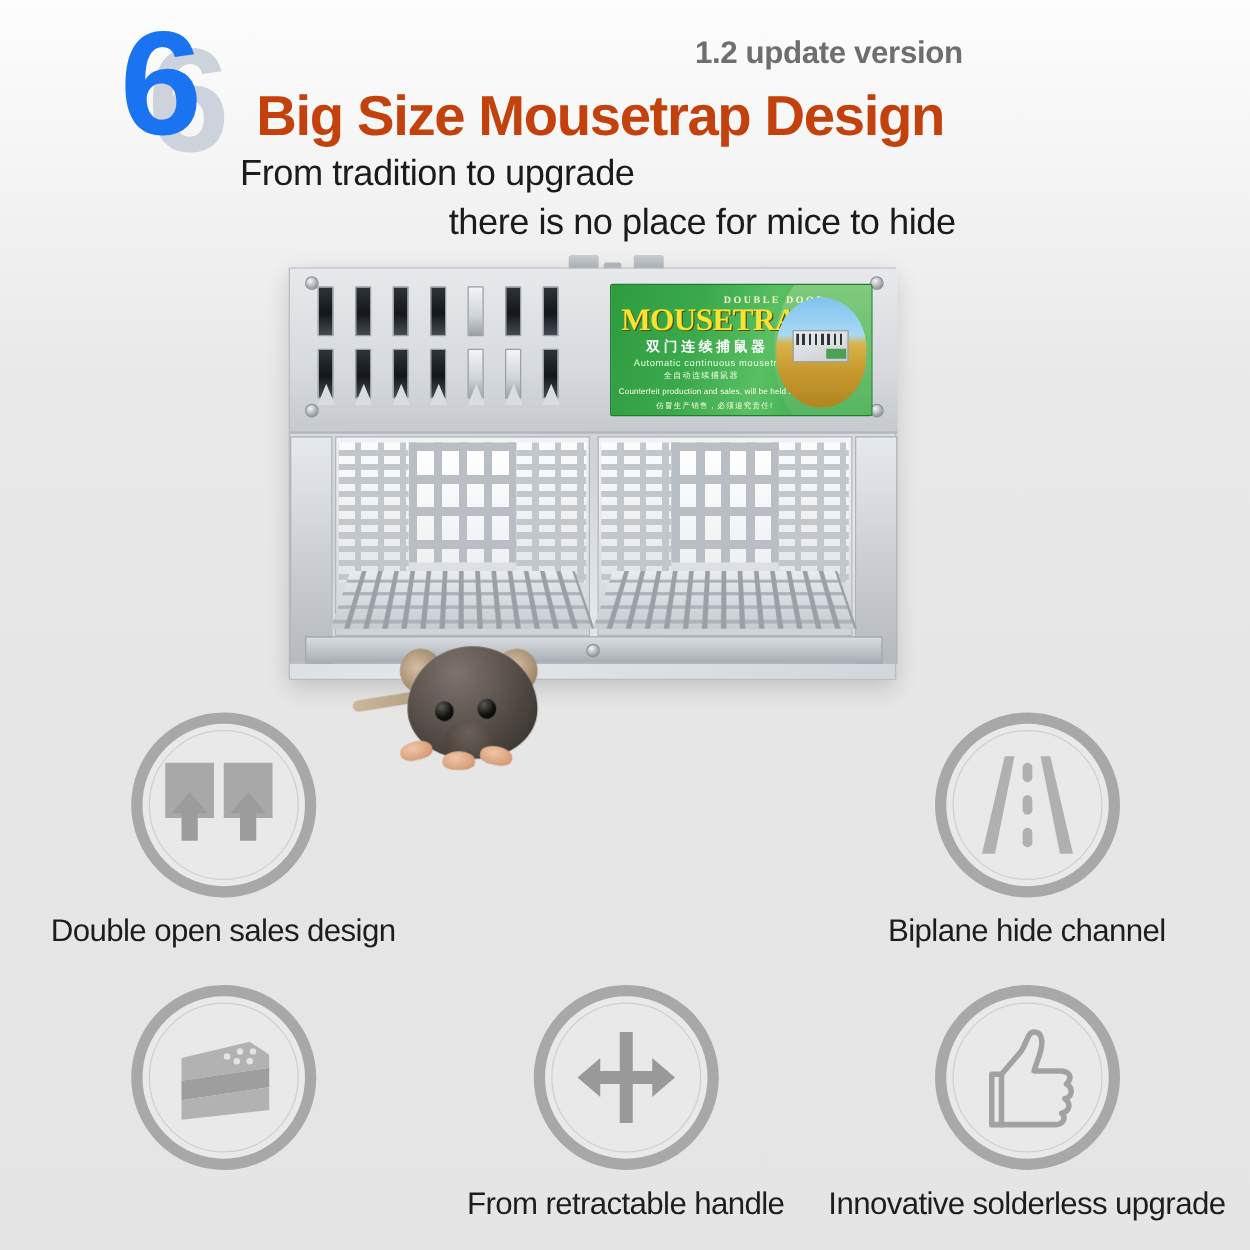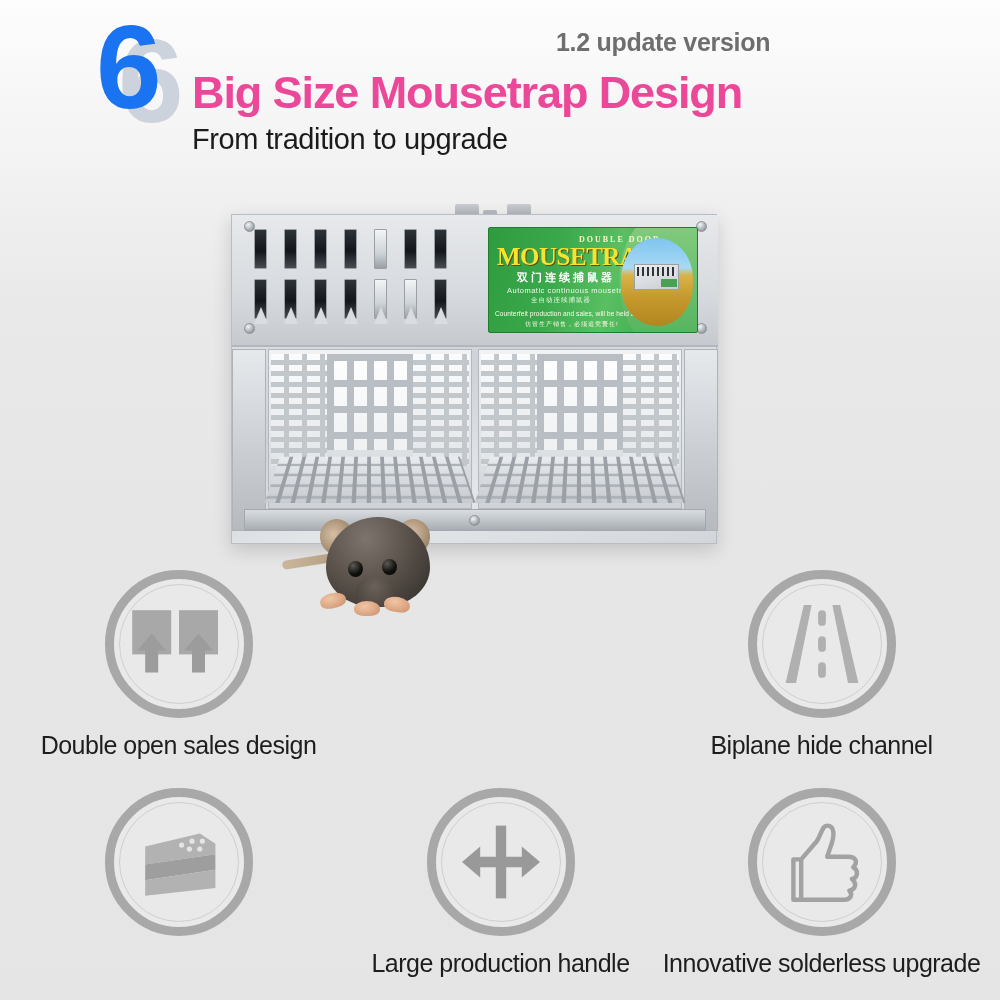--- a/index.html
+++ b/index.html
@@ -27,22 +27,22 @@
     color: #ccd3dc; z-index: 2; letter-spacing: -4px;
   }
 
   .version-tag {
     position: absolute; left: 556px; top: 28px;
     font-size: 25px; font-weight: 700; color: #6e6e6e;
     letter-spacing: -0.3px;
   }
 
   .main-title {
-    position: absolute; left: 192px; top: 67px;
-    font-size: 45px; font-weight: 700; color: #ec4899;
+    position: absolute; left: 205px; top: 67px;
+    font-size: 45px; font-weight: 700; color: #c2410c;
     letter-spacing: -1.1px; white-space: nowrap;
   }
 
   .sub-line-1 {
     position: absolute; left: 192px; top: 123px;
     font-size: 29px; color: #1b1b1b; letter-spacing: -0.4px; white-space: nowrap;
   }
   .sub-line-2 {
     position: absolute; left: 359px; top: 162px;
     font-size: 29px; color: #1b1b1b; letter-spacing: -0.4px; white-space: nowrap;
@@ -252,20 +252,21 @@
 </style>
 </head>
 <body>
 
 <div class="header">
   <div class="badge-num-shadow">6</div>
   <div class="badge-num">6</div>
   <div class="version-tag">1.2 update version</div>
   <div class="main-title">Big Size Mousetrap Design</div>
   <div class="sub-line-1">From tradition to upgrade</div>
+  <div class="sub-line-2">there is no place for mice to hide</div>
 </div>
 
 <div class="product-stage">
   <div class="tab t1"></div>
   <div class="tab t2"></div>
   <div class="tab pin"></div>
 
   <div class="cage-body">
 
     <div class="top-panel">
@@ -393,21 +394,21 @@
     </div>
   </div>
 
   <div class="feature fcol-1 frow-1">
     <div class="fcircle">
       <svg class="ficon" viewBox="0 0 100 100">
         <rect x="46" y="22" width="8" height="56" fill="#999999"></rect>
         <path d="M20 50 L34 38 L34 46 L66 46 L66 38 L80 50 L66 62 L66 54 L34 54 L34 62 Z" fill="#999999"></path>
       </svg>
     </div>
-    <div class="flabel">Large production handle</div>
+    <div class="flabel">From retractable handle</div>
   </div>
 
   <div class="feature fcol-2 frow-1">
     <div class="fcircle">
       <svg class="ficon" viewBox="0 0 100 100">
         <g fill="none" stroke="#a2a2a2" stroke-width="3.4" stroke-linejoin="round" stroke-linecap="round">
           <path d="M34 48 L46 34 C50 28 50 22 54 22 C60 22 60 30 56 40 L54 46 L70 46 C76 46 78 50 74 54 C78 56 78 62 73 63 C77 66 76 71 71 72 C74 75 72 79 67 79 L34 79 Z"></path>
           <path d="M34 48 L28 48 L28 79 L34 79"></path>
         </g>
       </svg>

